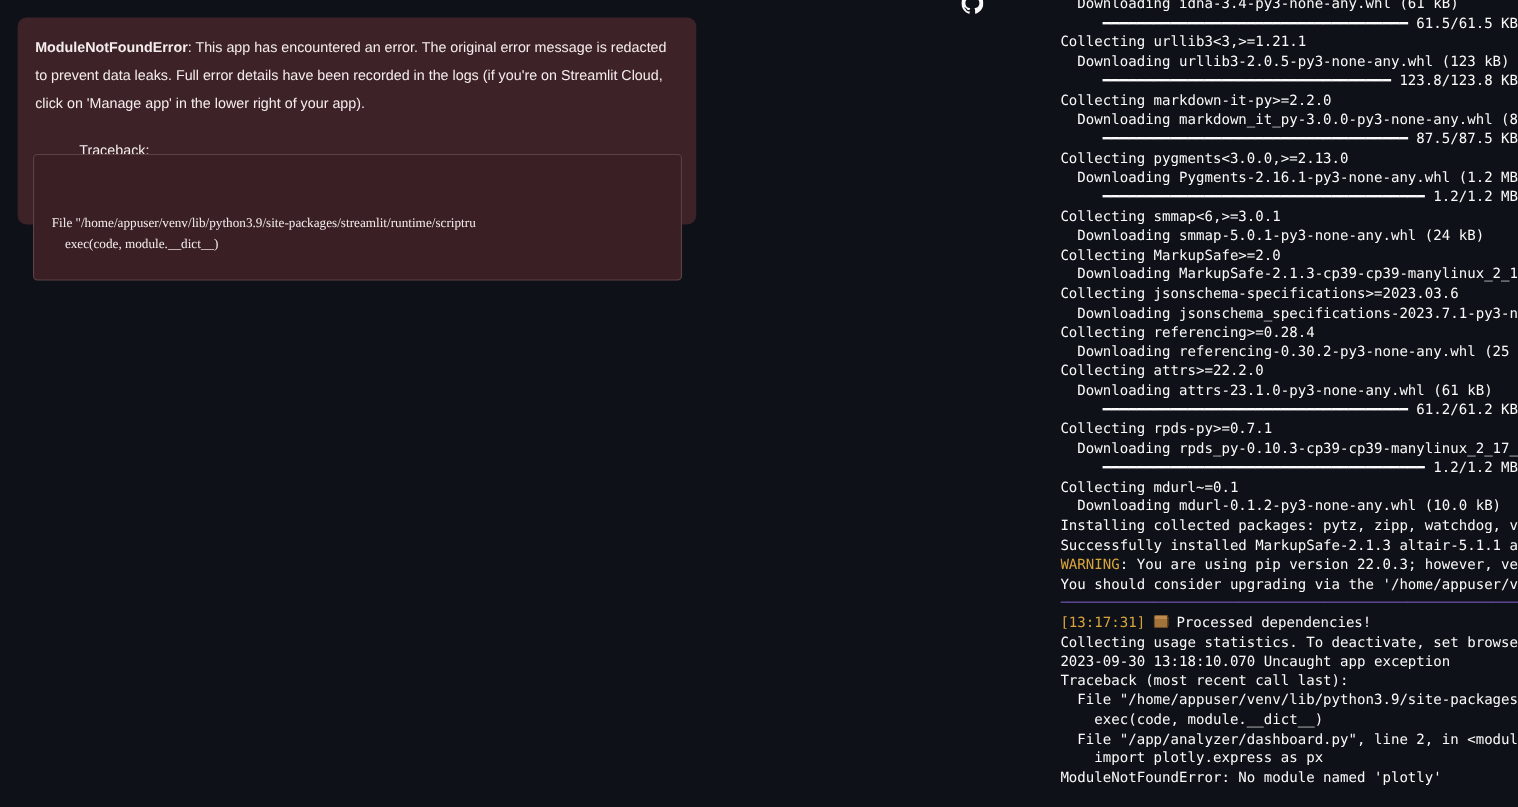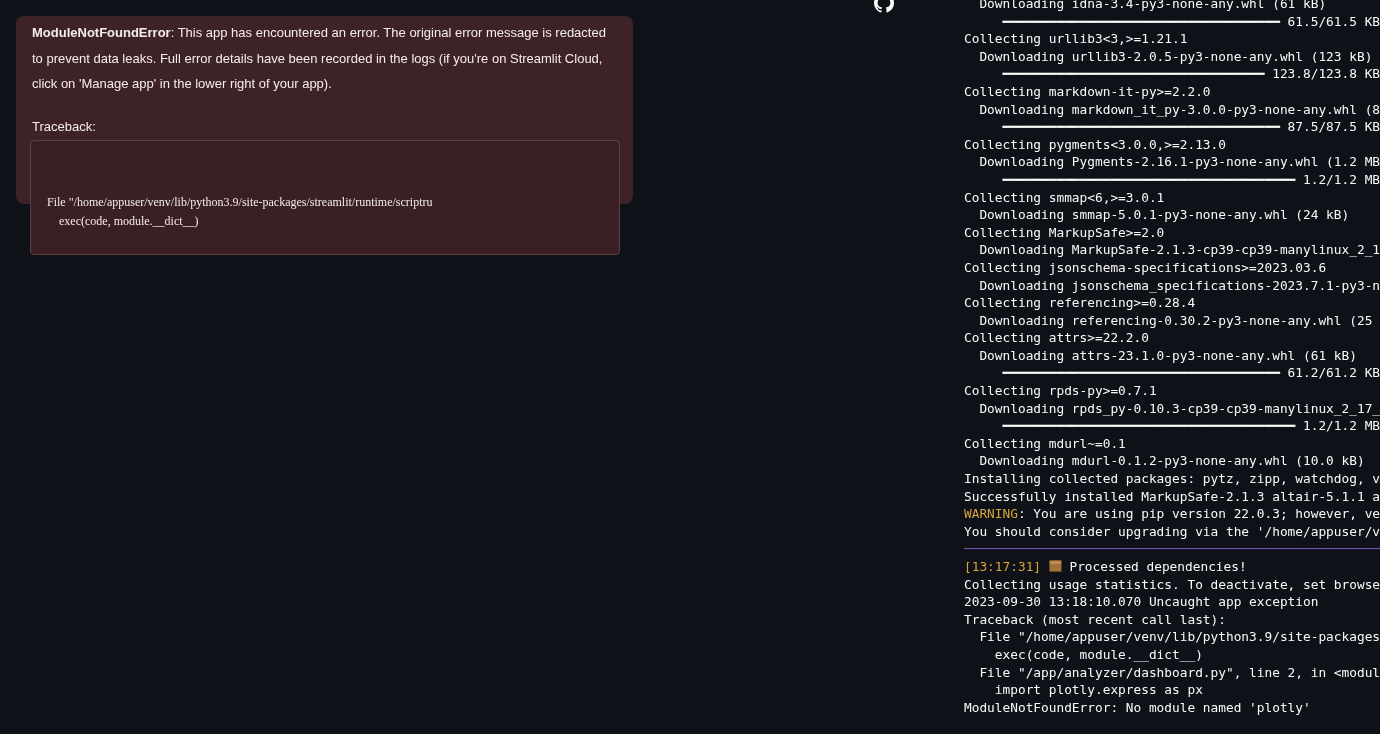--- a/index.html
+++ b/index.html
@@ -27,26 +27,26 @@
     position:absolute;left:874px;top:-7px;width:20px;height:20px;
     cursor:pointer;
   }
   .gh-badge svg{display:block;width:20px;height:20px;fill:var(--icon-white);}
 
   
   .error-alert{
     position:absolute;left:16px;top:16px;width:617px;height:188px;
     background:var(--alert-background);
     border-radius:8px;
-    padding:4px 16px;
+    padding:14px 16px;
     color:var(--alert-text);
     font-size:13px;line-height:25.5px;
   }
   .error-alert .msg b{font-weight:bold;}
-  .tb-label{margin-top:17px;}
+  .tb-label{margin-top:17px;margin-left:40px;}
   .tb-box{
     position:absolute;left:14px;top:124px;width:590px;height:115px;
     background:var(--alert-code-background);
     border:1px solid var(--alert-inner-border);
     border-radius:4px;
     padding:14px 0 0 16px;
     overflow:hidden;
     font-family:Liberation Serif, serif;
     font-size:12px;line-height:19px;
     white-space:pre;

